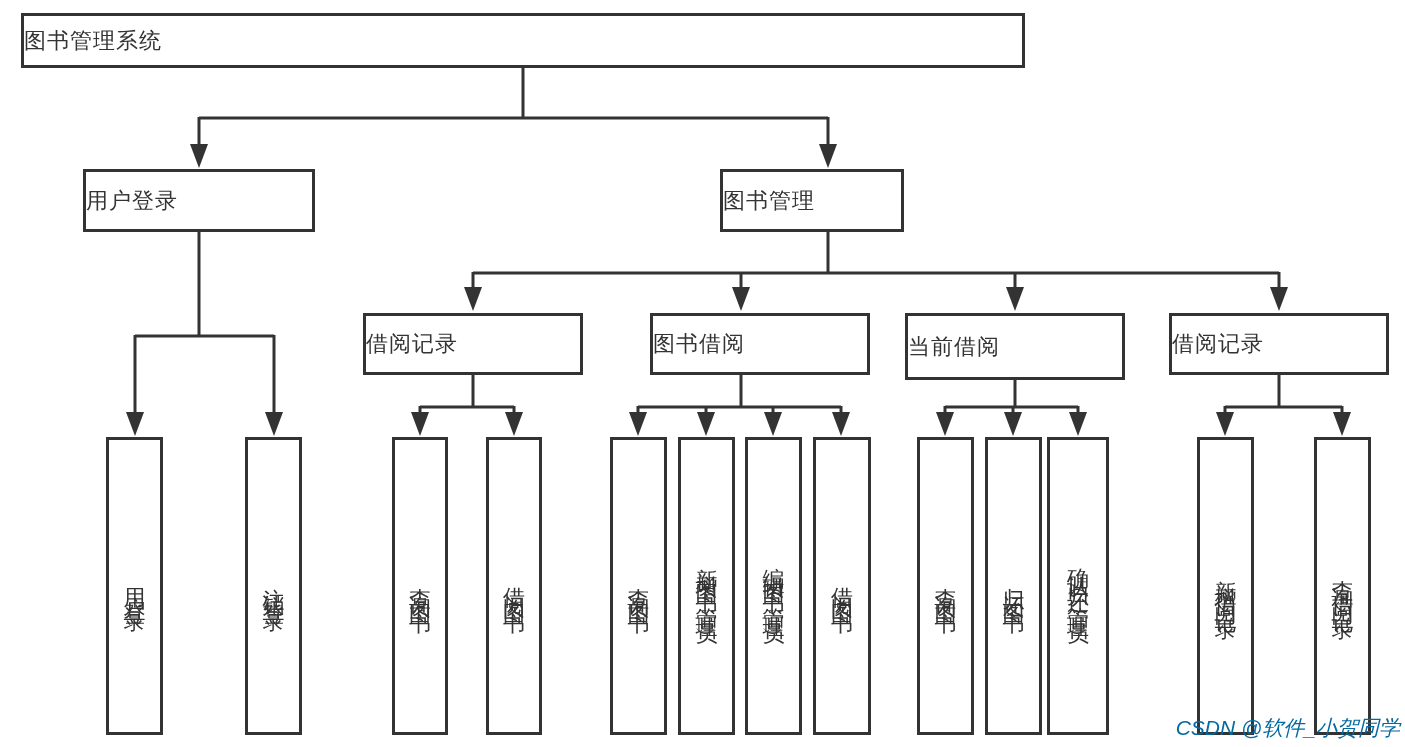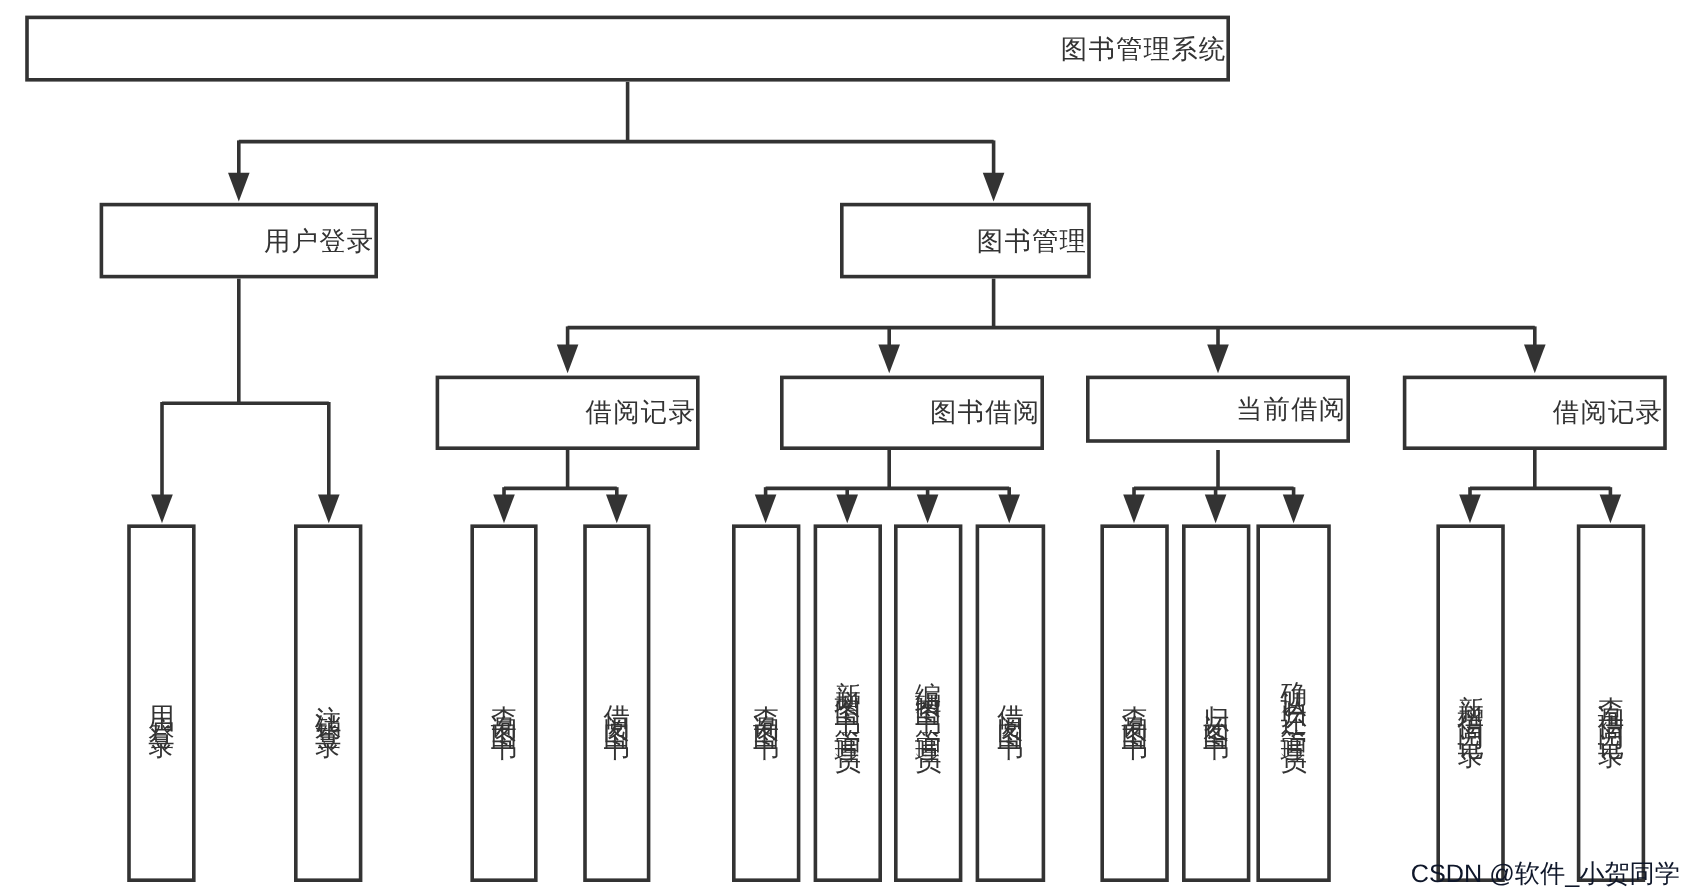--- a/index.html
+++ b/index.html
@@ -9,21 +9,21 @@
     background:#ffffff;
     font-family:"Liberation Sans","DejaVu Sans",sans-serif;
     overflow:hidden;
   }
   .wires{position:absolute;left:0;top:0;z-index:1;}
   .hbox{
     position:absolute;
     box-sizing:border-box;
     border:3px solid #333333;
     background:#ffffff;
-    display:flex;align-items:center;justify-content:flex-end;
+    display:flex;align-items:center;justify-content:flex-start;
     z-index:2;
   }
   .hbox span{
     font-size:22px;color:#333333;letter-spacing:1px;white-space:nowrap;
   }
   .vbox{
     position:absolute;
     box-sizing:border-box;
     border:3px solid #333333;
     background:#ffffff;
@@ -36,23 +36,24 @@
     font-size:22px;
     letter-spacing:8px;
     color:#333333;
     line-height:1;
     white-space:nowrap;
   }
   .watermark{
     position:absolute;
     right:5px;bottom:5px;
     font-size:21px;
-    color:#0f172a;
+    color:#0369a1;
     white-space:nowrap;
     z-index:5;
+    font-style:italic;
   }
 </style>
 </head>
 <body>
 
 <div class="canvas">
 
   <svg class="wires" width="1405" height="747" viewBox="0 0 1405 747">
     <g stroke="#333333" stroke-width="3" fill="none">
 
@@ -119,31 +120,31 @@
     </g>
   </svg>
 
   <div class="hbox" style="left:21px;top:13px;width:1004px;height:55px">
     <span>图书管理系统</span>
   </div>
 
   <div class="hbox" style="left:83px;top:169px;width:232px;height:63px">
     <span>用户登录</span>
   </div>
-  <div class="hbox" style="left:700px;top:169px;width:209px;height:63px">
+  <div class="hbox" style="left:720px;top:169px;width:184px;height:63px">
     <span>图书管理</span>
   </div>
 
   <div class="hbox" style="left:363px;top:313px;width:220px;height:62px">
     <span>借阅记录</span>
   </div>
   <div class="hbox" style="left:650px;top:313px;width:220px;height:62px">
     <span>图书借阅</span>
   </div>
-  <div class="hbox" style="left:905px;top:313px;width:220px;height:56px">
+  <div class="hbox" style="left:905px;top:313px;width:220px;height:67px">
     <span>当前借阅</span>
   </div>
   <div class="hbox" style="left:1169px;top:313px;width:220px;height:62px">
     <span>借阅记录</span>
   </div>
 
   <div class="vbox" style="left:106px;top:437px;width:57px;height:298px">
     <span class="vtext">用户登录</span>
   </div>
   <div class="vbox" style="left:245px;top:437px;width:57px;height:298px">

